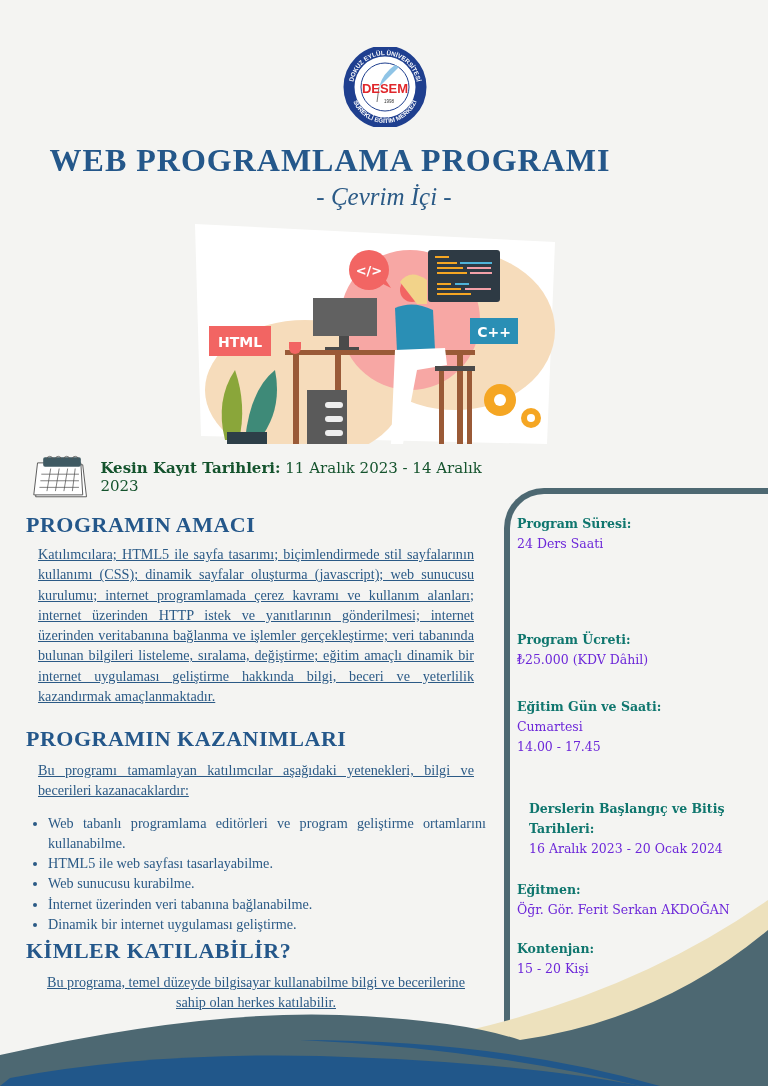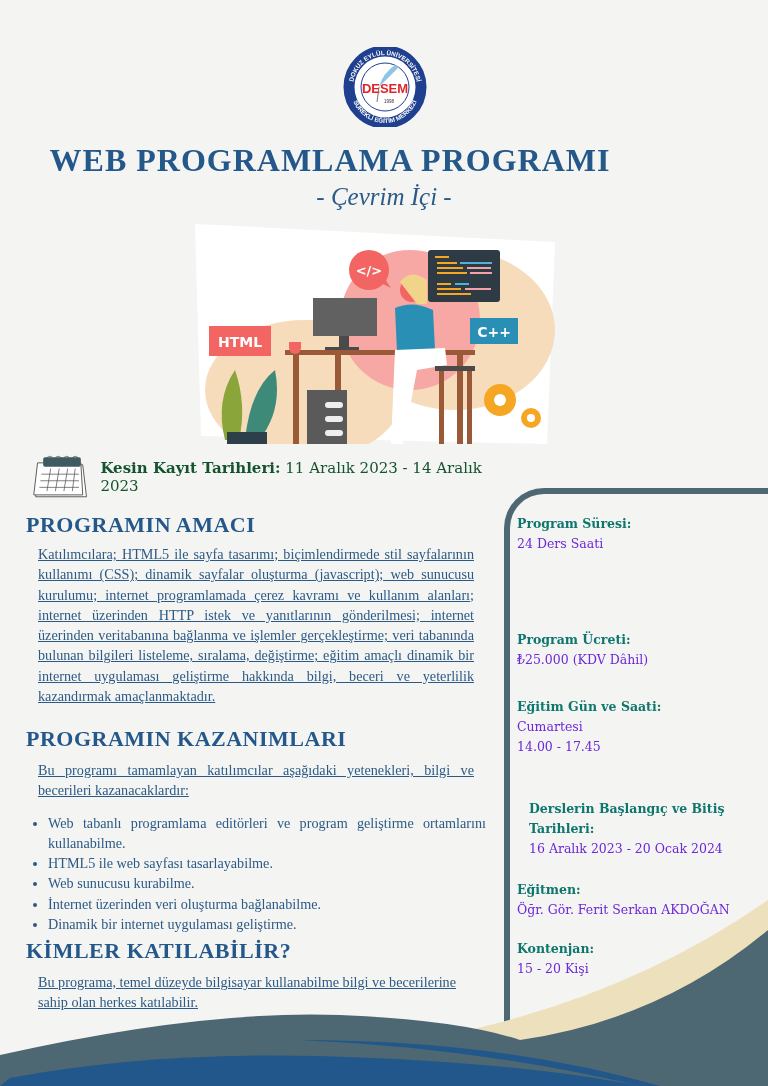--- a/index.html
+++ b/index.html
@@ -182,28 +182,28 @@
   <p class="para" style="margin-top:6px;">Katılımcılara; HTML5 ile sayfa tasarımı; biçimlendirmede stil sayfalarının kullanımı (CSS); dinamik sayfalar oluşturma (javascript); web sunucusu kurulumu; internet programlamada çerez kavramı ve kullanım alanları; internet üzerinden HTTP istek ve yanıtlarının gönderilmesi; internet üzerinden veritabanına bağlanma ve işlemler gerçekleştirme; veri tabanında bulunan bilgileri listeleme, sıralama, değiştirme; eğitim amaçlı dinamik bir internet uygulaması geliştirme hakkında bilgi, beceri ve yeterlilik kazandırmak amaçlanmaktadır.</p>
 </div>
 
 <div class="left" style="top:726px;">
   <h2>PROGRAMIN KAZANIMLARI</h2>
   <p class="para" style="margin-top:8px;">Bu programı tamamlayan katılımcılar aşağıdaki yetenekleri, bilgi ve becerileri kazanacaklardır:</p>
   <ul class="gains">
     <li>Web tabanlı programlama editörleri ve program geliştirme ortamlarını kullanabilme.</li>
     <li>HTML5 ile web sayfası tasarlayabilme.</li>
     <li>Web sunucusu kurabilme.</li>
-    <li>İnternet üzerinden veri oluşturma bağlanabilme.</li>
+    <li>İnternet üzerinden veri tabanına bağlanabilme.</li>
     <li>Dinamik bir internet uygulaması geliştirme.</li>
   </ul>
 </div>
 
 <div class="left" style="top:938px;">
   <h2>KİMLER KATILABİLİR?</h2>
-  <p class="para" style="margin-top:8px; text-align:left;">Bu programa, temel düzeyde bilgisayar kullanabilme bilgi ve becerilerine sahip olan herkes katılabilir.</p>
+  <p class="para" style="margin-top:8px; text-align:center;">Bu programa, temel düzeyde bilgisayar kullanabilme bilgi ve becerilerine sahip olan herkes katılabilir.</p>
 </div>
 
 <div class="panel"></div>
 
 <div class="info" style="top:514px;">
   <div class="lbl">Program Süresi:</div>
   <div class="val">24 Ders Saati</div>
 </div>
 
 <div class="info" style="top:616px;margin-top:14px;">

